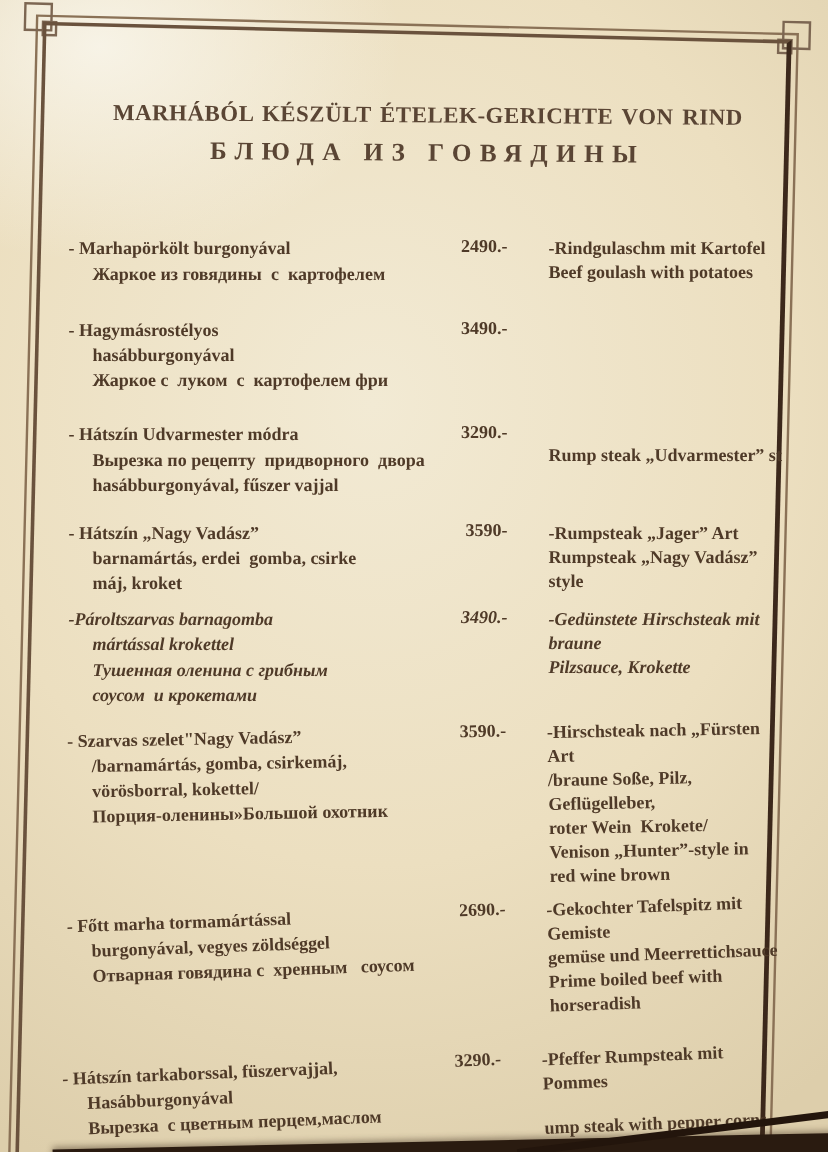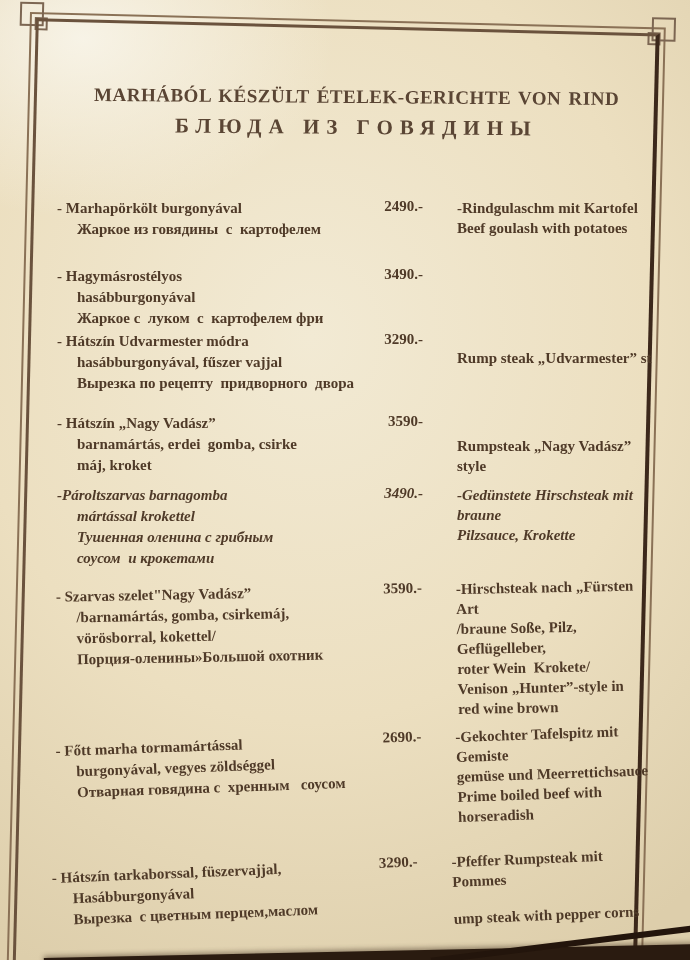--- a/index.html
+++ b/index.html
@@ -44,23 +44,23 @@
   .row{display:flex;align-items:flex-start;margin-bottom:20px;}
   .left{position:relative;width:312px;flex:0 0 312px;}
   .line{font-size:15px;font-weight:bold;line-height:21px;white-space:pre-wrap;}
   .line.cont{padding-left:20px;}
   .price{position:absolute;top:0;right:-54px;font-size:15px;font-weight:bold;}
   .right{margin-left:88px;flex:1;}
   .rline{font-size:15px;font-weight:bold;line-height:20px;white-space:pre-wrap;}
   .rline.blank{min-height:17px;}
   
   .row:nth-child(1){margin-bottom:26px;}
-  .row:nth-child(2){margin-bottom:2px;}
+  .row:nth-child(2){margin-bottom:24px;}
   .row:nth-child(3){margin-bottom:19px;}
-  .row:nth-child(4){margin-bottom:9px;align-items:flex-end;}
+  .row:nth-child(4){margin-bottom:9px;}
   .row:nth-child(5){margin-bottom:12px;font-style:italic;}
   .row:nth-child(6){margin-bottom:20px;transform:rotate(-1.1deg);}
   .row:nth-child(7){margin-bottom:27px;transform:rotate(-2deg);transform-origin:0 50%;}
   .row:nth-child(8){transform:rotate(-2.3deg);transform-origin:0 50%;margin-left:-4px;}
 </style>
 </head>
 <body>
 
 <div class="photo">
 
@@ -95,37 +95,38 @@
           <div class="left">
             <div class="line">- Hagymásrostélyos</div>
             <div class="line cont">hasábburgonyával</div>
             <div class="line cont">Жаркое с  луком  с  картофелем фри</div>
             <div class="price">3490.-</div>
           </div>
         </div>
         <div class="row">
           <div class="left">
             <div class="line">- Hátszín Udvarmester módra</div>
+            <div class="line cont">Вырезка по рецепту  придворного  двора</div>
             <div class="line cont">hasábburgonyával, fűszer vajjal</div>
-            <div class="line cont">Вырезка по рецепту  придворного  двора</div>
             <div class="price">3290.-</div>
           </div>
           <div class="right">
             <div class="rline blank"></div>
             <div class="rline">Rump steak „Udvarmester” st</div>
           </div>
         </div>
         <div class="row">
           <div class="left">
             <div class="line">- Hátszín „Nagy Vadász”</div>
             <div class="line cont">barnamártás, erdei  gomba, csirke</div>
             <div class="line cont">máj, kroket</div>
             <div class="price">3590-</div>
           </div>
           <div class="right">
+            <div class="rline">-Rumpsteak „Jager” Art</div>
             <div class="rline">Rumpsteak „Nagy Vadász” style</div>
           </div>
         </div>
         <div class="row">
           <div class="left">
             <div class="line">-Pároltszarvas barnagomba</div>
             <div class="line cont">mártással krokettel</div>
             <div class="line cont">Тушенная оленина с грибным</div>
             <div class="line cont">соусом  и крокетами</div>
             <div class="price">3490.-</div>

